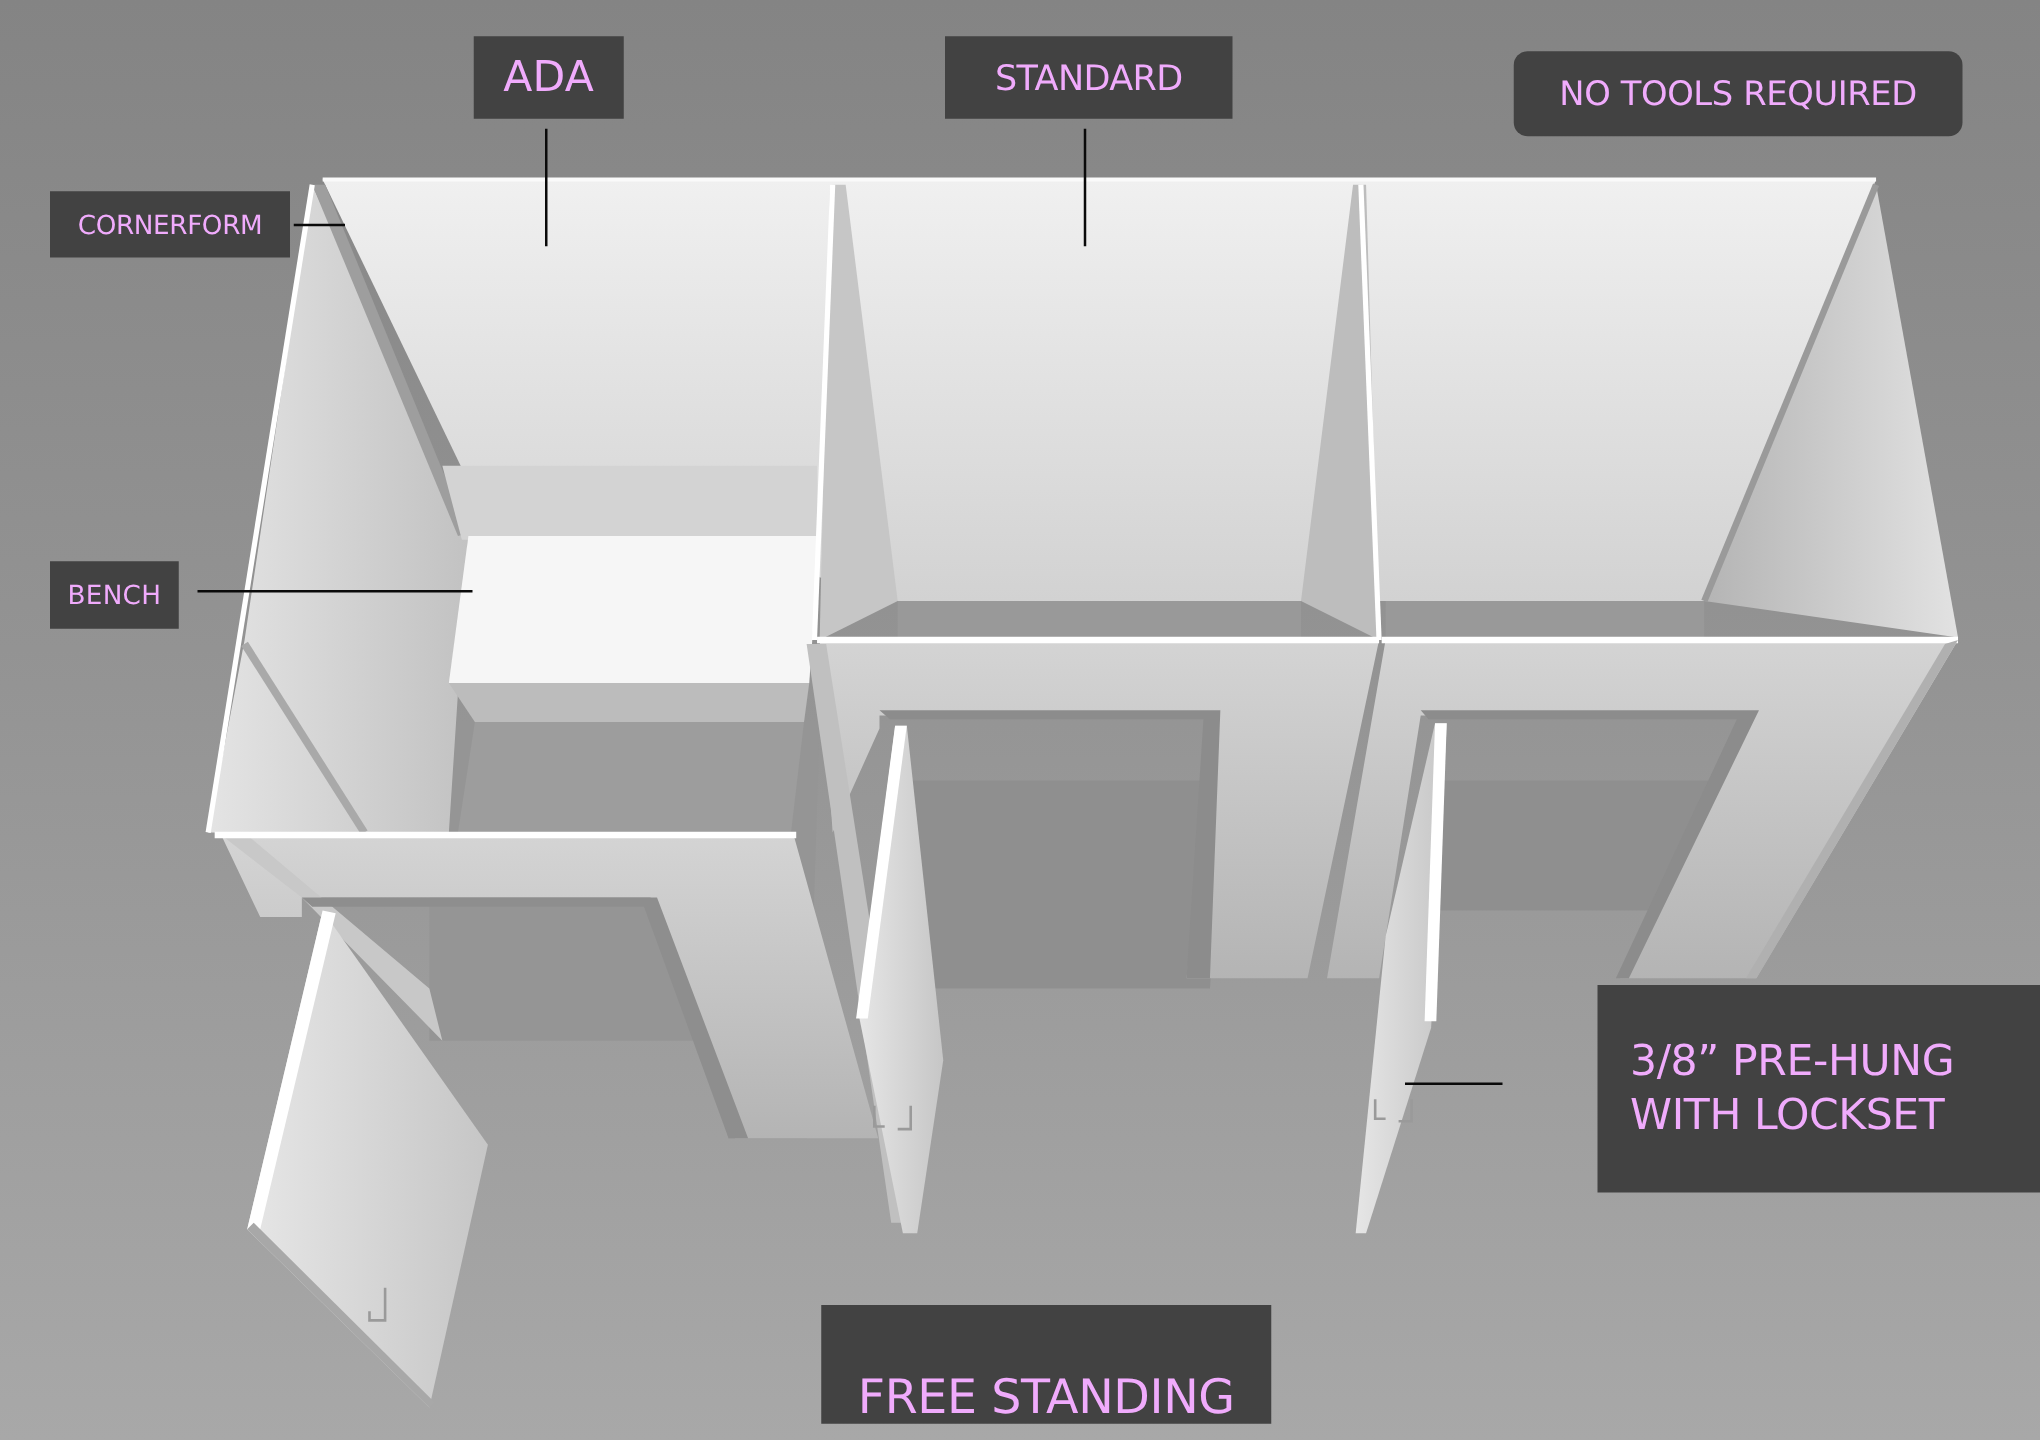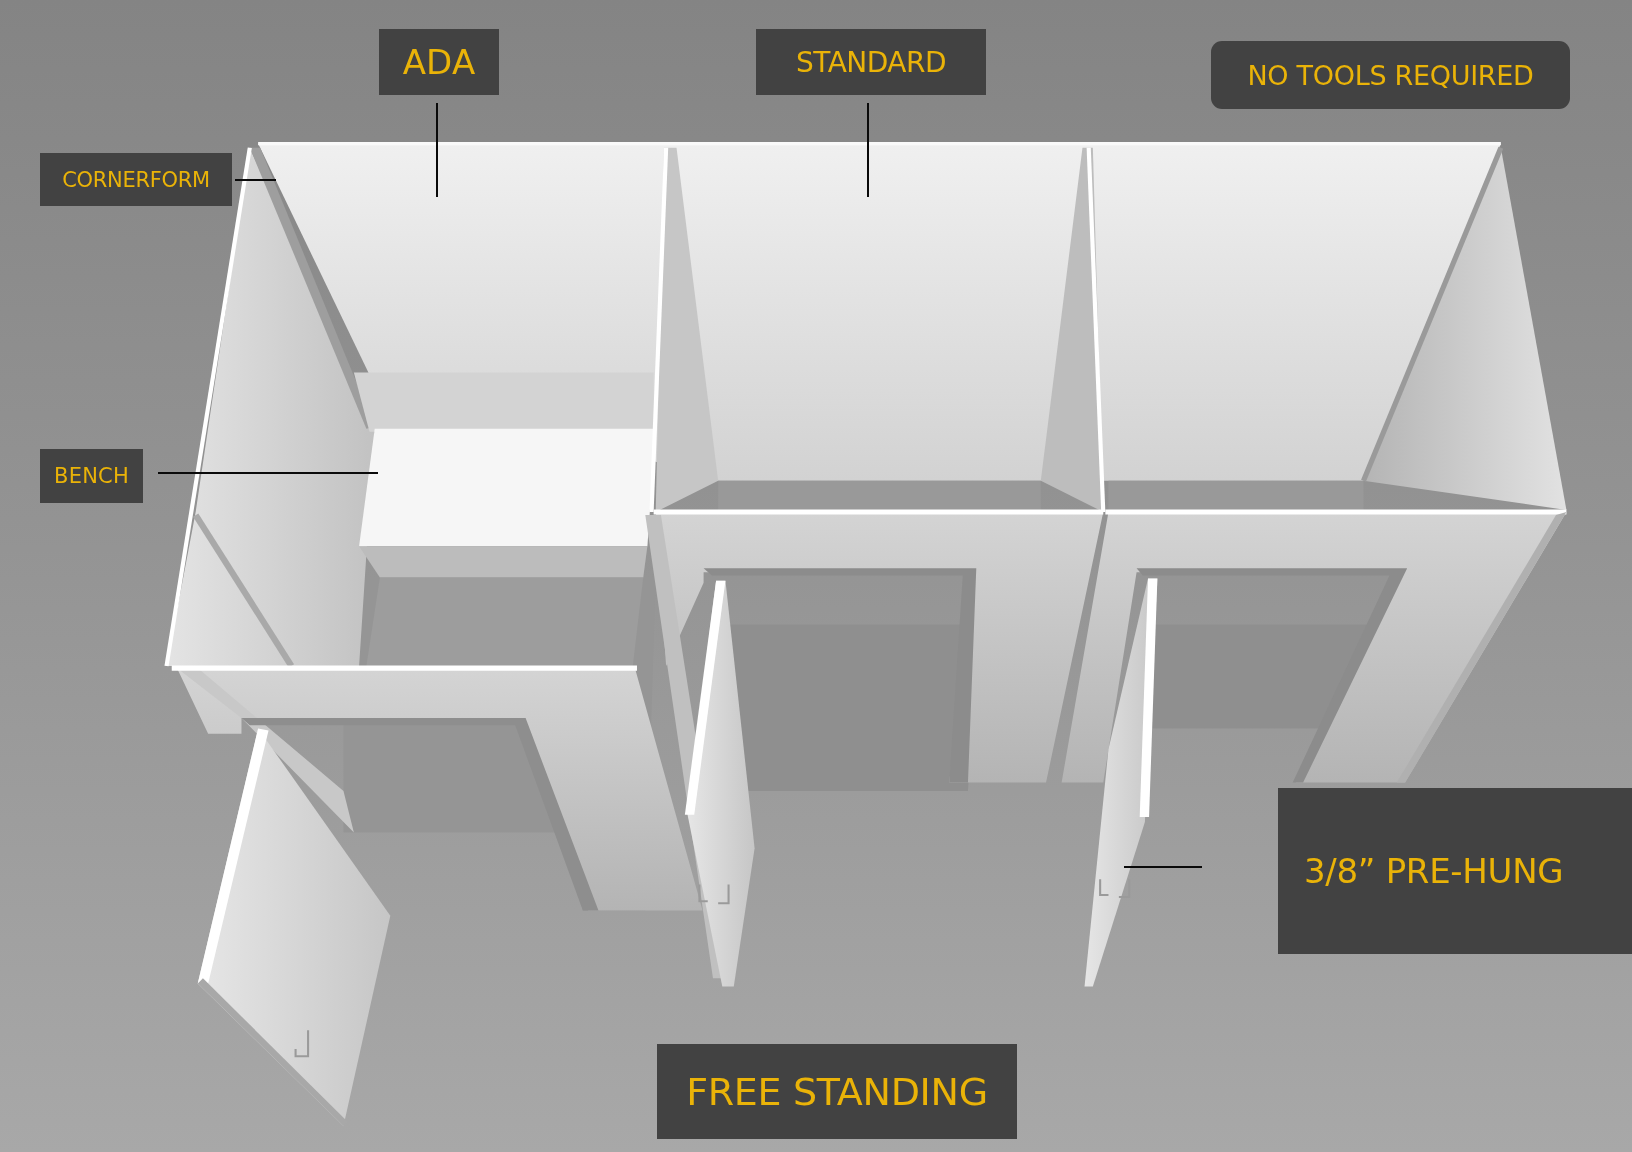--- a/index.html
+++ b/index.html
@@ -1,18 +1,18 @@
 <!DOCTYPE html>
 <html><head>
 <meta charset="utf-8">
 <style>
   html, body { margin:0; padding:0; }
   body { width:1632px; height:1152px; overflow:hidden; background:#8c8c8c; position:relative; font-family:"DejaVu Sans", sans-serif; }
   #scene { position:absolute; left:0; top:0; width:1632px; height:1152px; }
-  .label { position:absolute; background:#424242; color:#eab308; display:flex; align-items:center; justify-content:flex-start; box-sizing:border-box; white-space:nowrap; letter-spacing:0.2px; }
+  .label { position:absolute; background:#424242; color:#f0abfc; display:flex; align-items:center; justify-content:flex-start; box-sizing:border-box; white-space:nowrap; letter-spacing:0.2px; }
   .label span { display:block; }
   .leader { position:absolute; background:#0a0a0a; }
 </style>
 </head>
 <body>
 
 <svg id="scene" viewBox="0 0 1568 1107" preserveAspectRatio="none" xmlns="http://www.w3.org/2000/svg">
   <defs>
     <linearGradient id="bg" x1="0" y1="0" x2="0" y2="1">
       <stop offset="0" stop-color="#848484"></stop>
@@ -122,16 +122,17 @@
   <span>NO TOOLS REQUIRED</span>
 </div>
 <div class="label" style="left:40px; top:153px; width:192px; height:53px; justify-content:center; font-size:21px; letter-spacing:-0.3px;">
   <span>CORNERFORM</span>
 </div>
 <div class="label" style="left:40px; top:449px; width:103px; height:54px; justify-content:center; font-size:21px;">
   <span>BENCH</span>
 </div>
 <div class="label" style="left:1278px; top:788px; width:405px; height:166px; flex-direction:column; align-items:flex-start; justify-content:center; padding-left:26px; font-size:34px; line-height:43px; letter-spacing:-0.3px;">
   <span>3/8” PRE-HUNG</span>
+  <span>WITH LOCKSET</span>
 </div>
-<div class="label" style="left:657px; top:1044px; width:360px; height:95px; justify-content:center; font-size:38px; letter-spacing:-0.3px;">
+<div class="label" style="left:657px; top:1044px; width:360px; height:95px; justify-content:center; font-size:38px; letter-spacing:-0.3px;align-items:flex-end;">
   <span>FREE STANDING</span>
 </div>
 
 </body></html>

